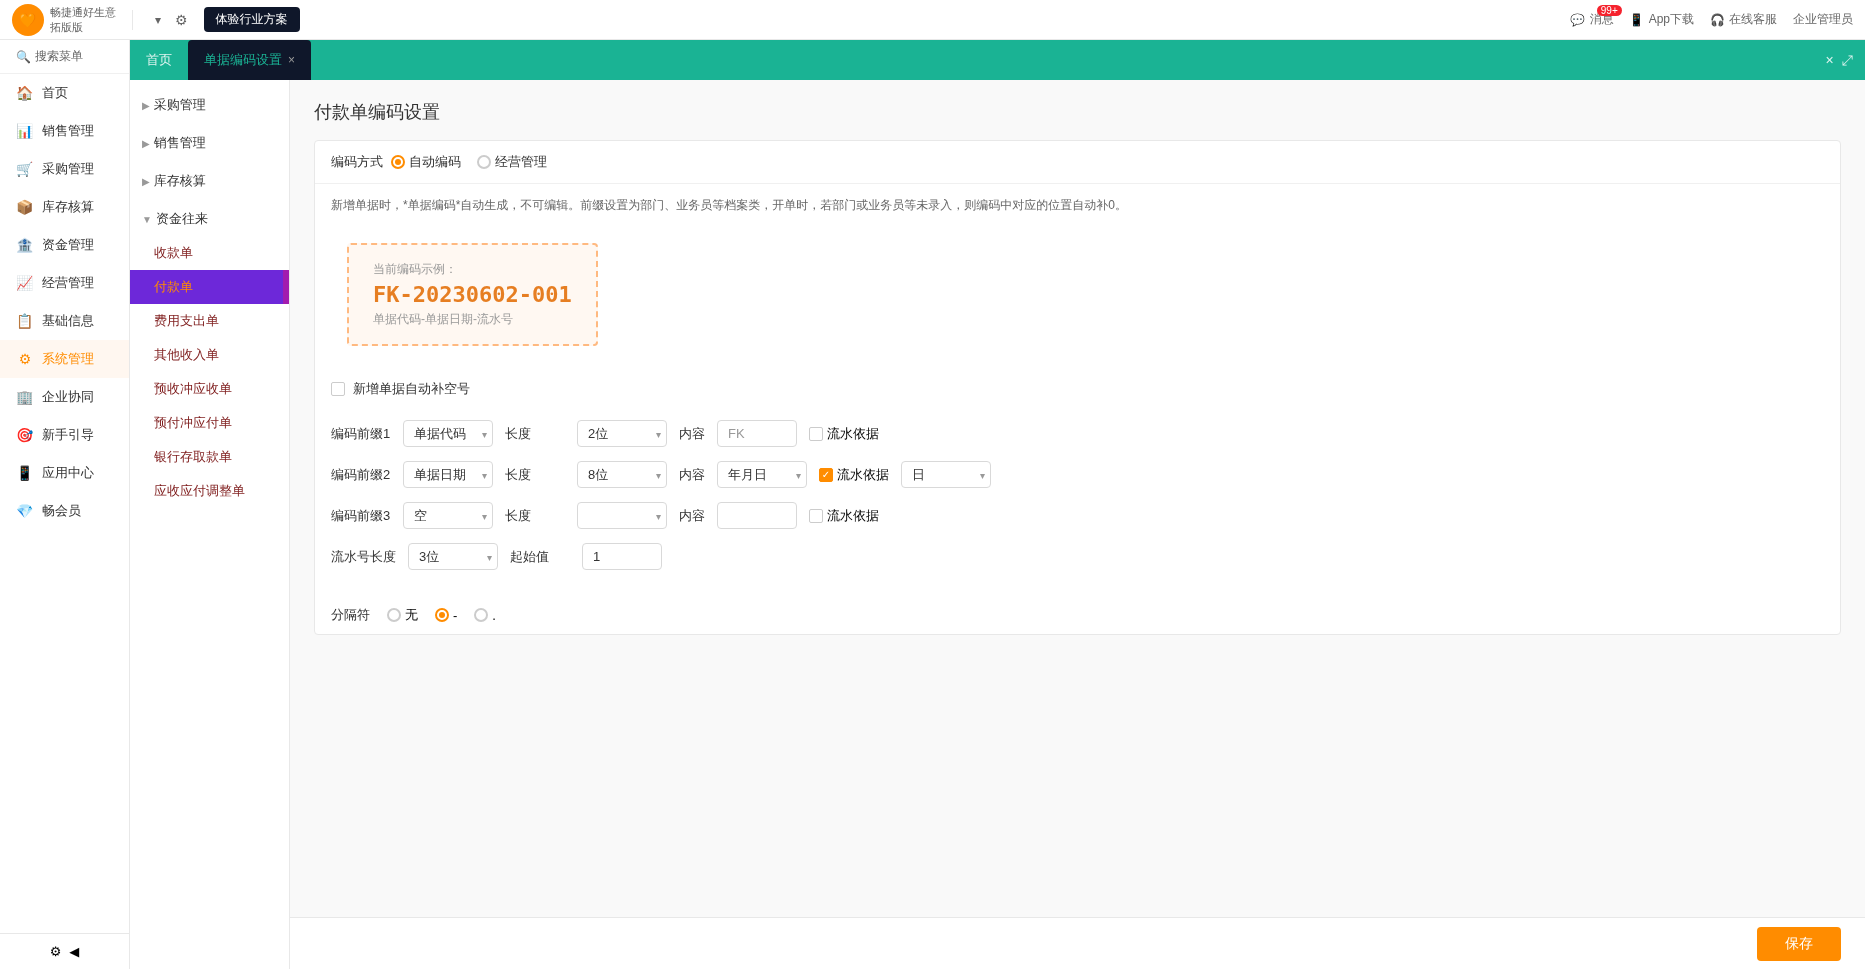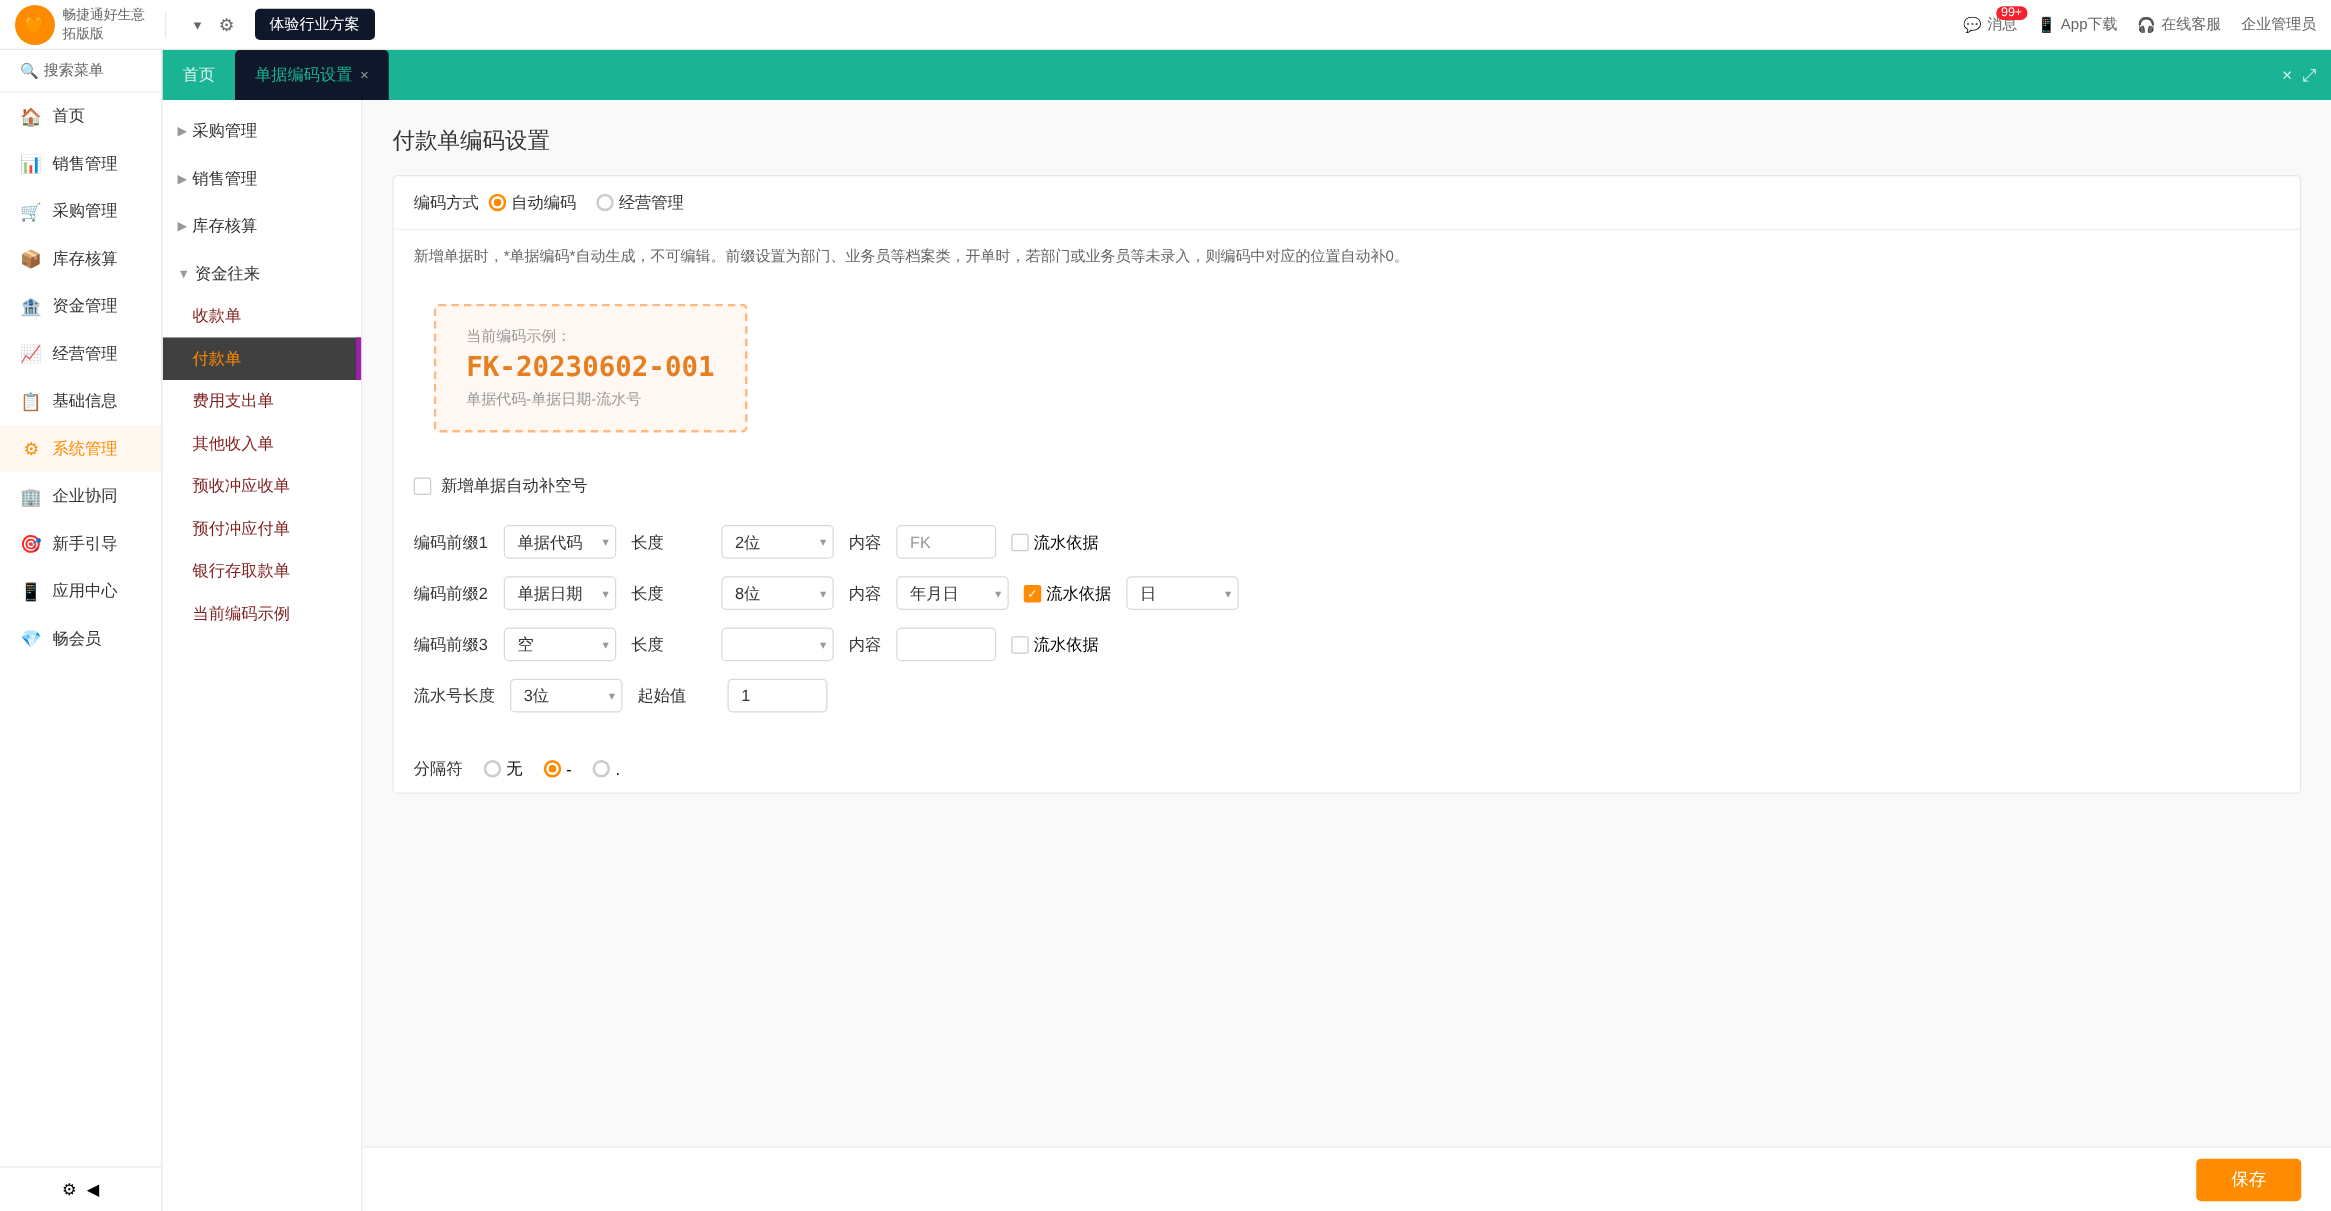--- a/index.html
+++ b/index.html
@@ -41,21 +41,21 @@
 
     
     .content-area { display: flex; flex: 1; overflow: hidden; }
 
     
     .left-menu { width: 160px; background: #fff; border-right: 1px solid #e8e8e8; padding: 8px 0; overflow-y: auto; flex-shrink: 0; }
     .menu-group { margin-bottom: 4px; }
     .menu-group-title { display: flex; align-items: center; gap: 4px; padding: 8px 12px; cursor: pointer; color: #333; font-size: 13px; font-weight: 500; }
     .menu-group-title .chevron { font-size: 10px; color: #999; }
     .menu-sub-item { padding: 8px 12px 8px 24px; cursor: pointer; color: #7f1d1d; font-size: 13px; }
-    .menu-sub-item.active { color: #ff8c00; background: #404040; border-right: 4px solid #a21caf; font-family: Liberation Mono, monospace; }
+    .menu-sub-item.active { color: #ff8c00; background: #6d28d9; border-right: 6px solid #a21caf; font-family: Liberation Mono, monospace; }
 
     
     .page-content { flex: 1; overflow-y: auto; padding: 20px 24px; background: #f9f9f9; }
     .page-title { font-size: 18px; color: #333; font-weight: 500; margin-bottom: 16px; }
     .coding-method { padding: 12px 16px; border-bottom: 1px solid #f0f0f0; display: flex; align-items: center; gap: 8px; }
     .coding-method-label { color: #333; font-size: 13px; }
     .radio-group { display: flex; align-items: center; gap: 16px; }
     .radio-item { display: flex; align-items: center; gap: 4px; cursor: pointer; font-size: 13px; color: #333; }
     .radio-circle { width: 14px; height: 14px; border-radius: 50%; border: 2px solid #ccc; display: flex; align-items: center; justify-content: center; }
     .radio-circle.checked { border-color: #ff8c00; }
@@ -237,21 +237,21 @@
             <span class="chevron">▼</span>
             <span>资金往来</span>
           </div>
           <div class="menu-sub-item">收款单</div>
           <div class="menu-sub-item active">付款单</div>
           <div class="menu-sub-item">费用支出单</div>
           <div class="menu-sub-item">其他收入单</div>
           <div class="menu-sub-item">预收冲应收单</div>
           <div class="menu-sub-item">预付冲应付单</div>
           <div class="menu-sub-item">银行存取款单</div>
-          <div class="menu-sub-item">当前编码示例</div>
+          <div class="menu-sub-item">应收应付调整单</div>
         </div>
       </div>
 
       <div style="flex:1; display:flex; flex-direction:column; overflow:hidden;">
         <div class="page-content">
           <div class="page-title">付款单编码设置</div>
 
           <div style="background:#fff; border-radius:4px; border:1px solid #e8e8e8; margin-bottom:16px;">
             <div class="coding-method">
               <span class="coding-method-label">编码方式</span>

